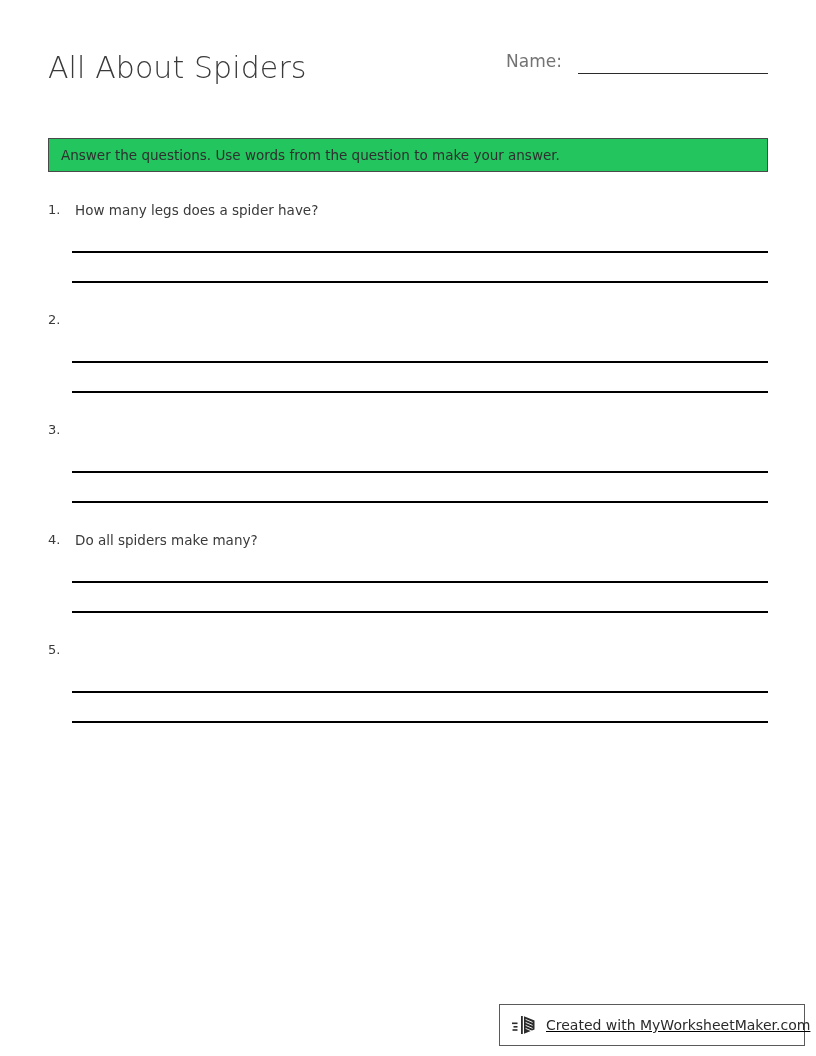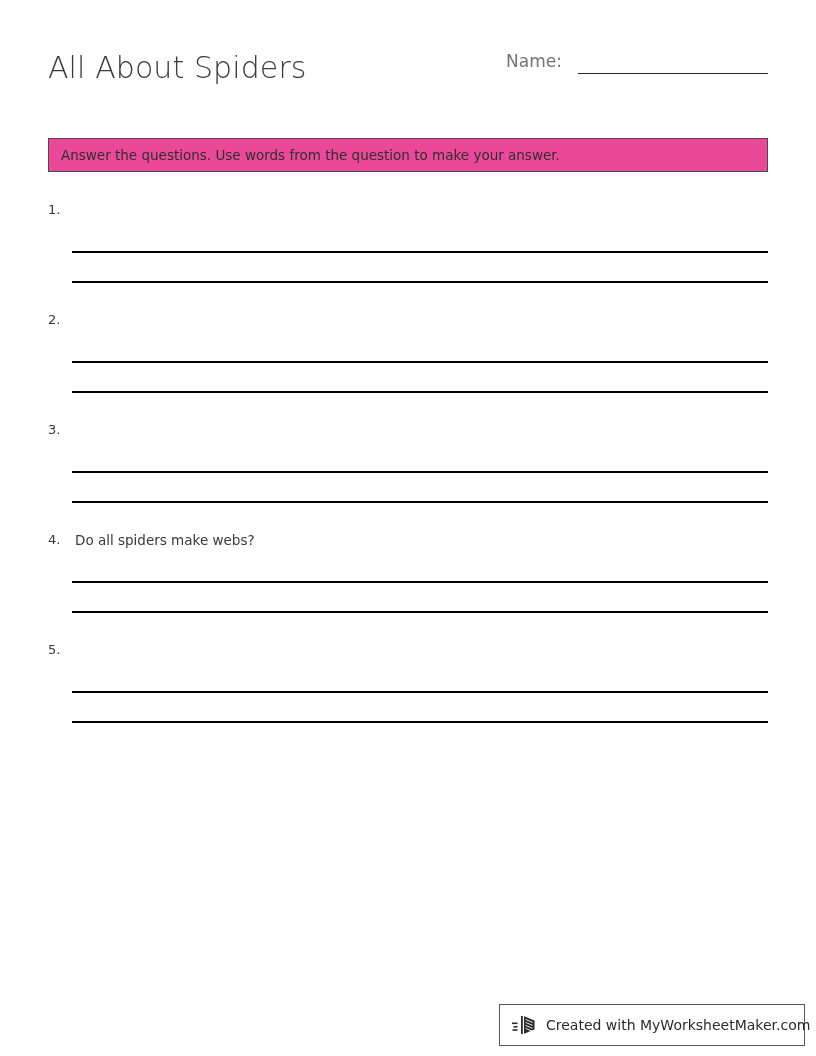--- a/index.html
+++ b/index.html
@@ -64,21 +64,21 @@
 
   
   .instruction-box {
     position: absolute;
     left: 48px;
     top: 138px;
     width: 720px;
     height: 34px;
     box-sizing: border-box;
     border: 1.2px solid #4a4a4a;
-    background: #ec4899;
+    background: #22c55e;
   }
   .instruction-text {
     position: absolute;
     left: 12px;
     top: 0;
     right: 8px;
     height: 100%;
     display: flex;
     align-items: center;
     font-size: 13.5px;
@@ -134,20 +134,21 @@
     left: 499px;
     top: 1004px;
     width: 306px;
     height: 42px;
     box-sizing: border-box;
     border: 1.2px solid #5a5a5a;
     background: #ffffff;
     display: flex;
     align-items: center;
     padding-left: 12px;
+    text-decoration: underline;
   }
   .footer-logo {
     width: 26px;
     height: 24px;
     flex: 0 0 26px;
     position: relative;
     margin-right: 8px;
   }
   .footer-text {
     font-size: 14px;
@@ -170,39 +171,40 @@
   </div>
 
   <div class="instruction-box">
     <div class="instruction-text">Answer the questions. Use words from the question to make your answer.</div>
   </div>
 
   <div class="questions">
 
     <div class="question-item">
       <div class="q-number">1.</div>
+      <div class="q-text">How many legs does a spider have?</div>
       <div class="answer-line line-1"></div>
       <div class="answer-line line-2"></div>
     </div>
 
     <div class="question-item">
       <div class="q-number">2.</div>
       <div class="answer-line line-1"></div>
       <div class="answer-line line-2"></div>
     </div>
 
     <div class="question-item">
       <div class="q-number">3.</div>
       <div class="answer-line line-1"></div>
       <div class="answer-line line-2"></div>
     </div>
 
     <div class="question-item">
       <div class="q-number">4.</div>
-      <div class="q-text">Do all spiders make webs?</div>
+      <div class="q-text">Do all spiders make many?</div>
       <div class="answer-line line-1"></div>
       <div class="answer-line line-2"></div>
     </div>
 
     <div class="question-item">
       <div class="q-number">5.</div>
       <div class="answer-line line-1"></div>
       <div class="answer-line line-2"></div>
     </div>
 

